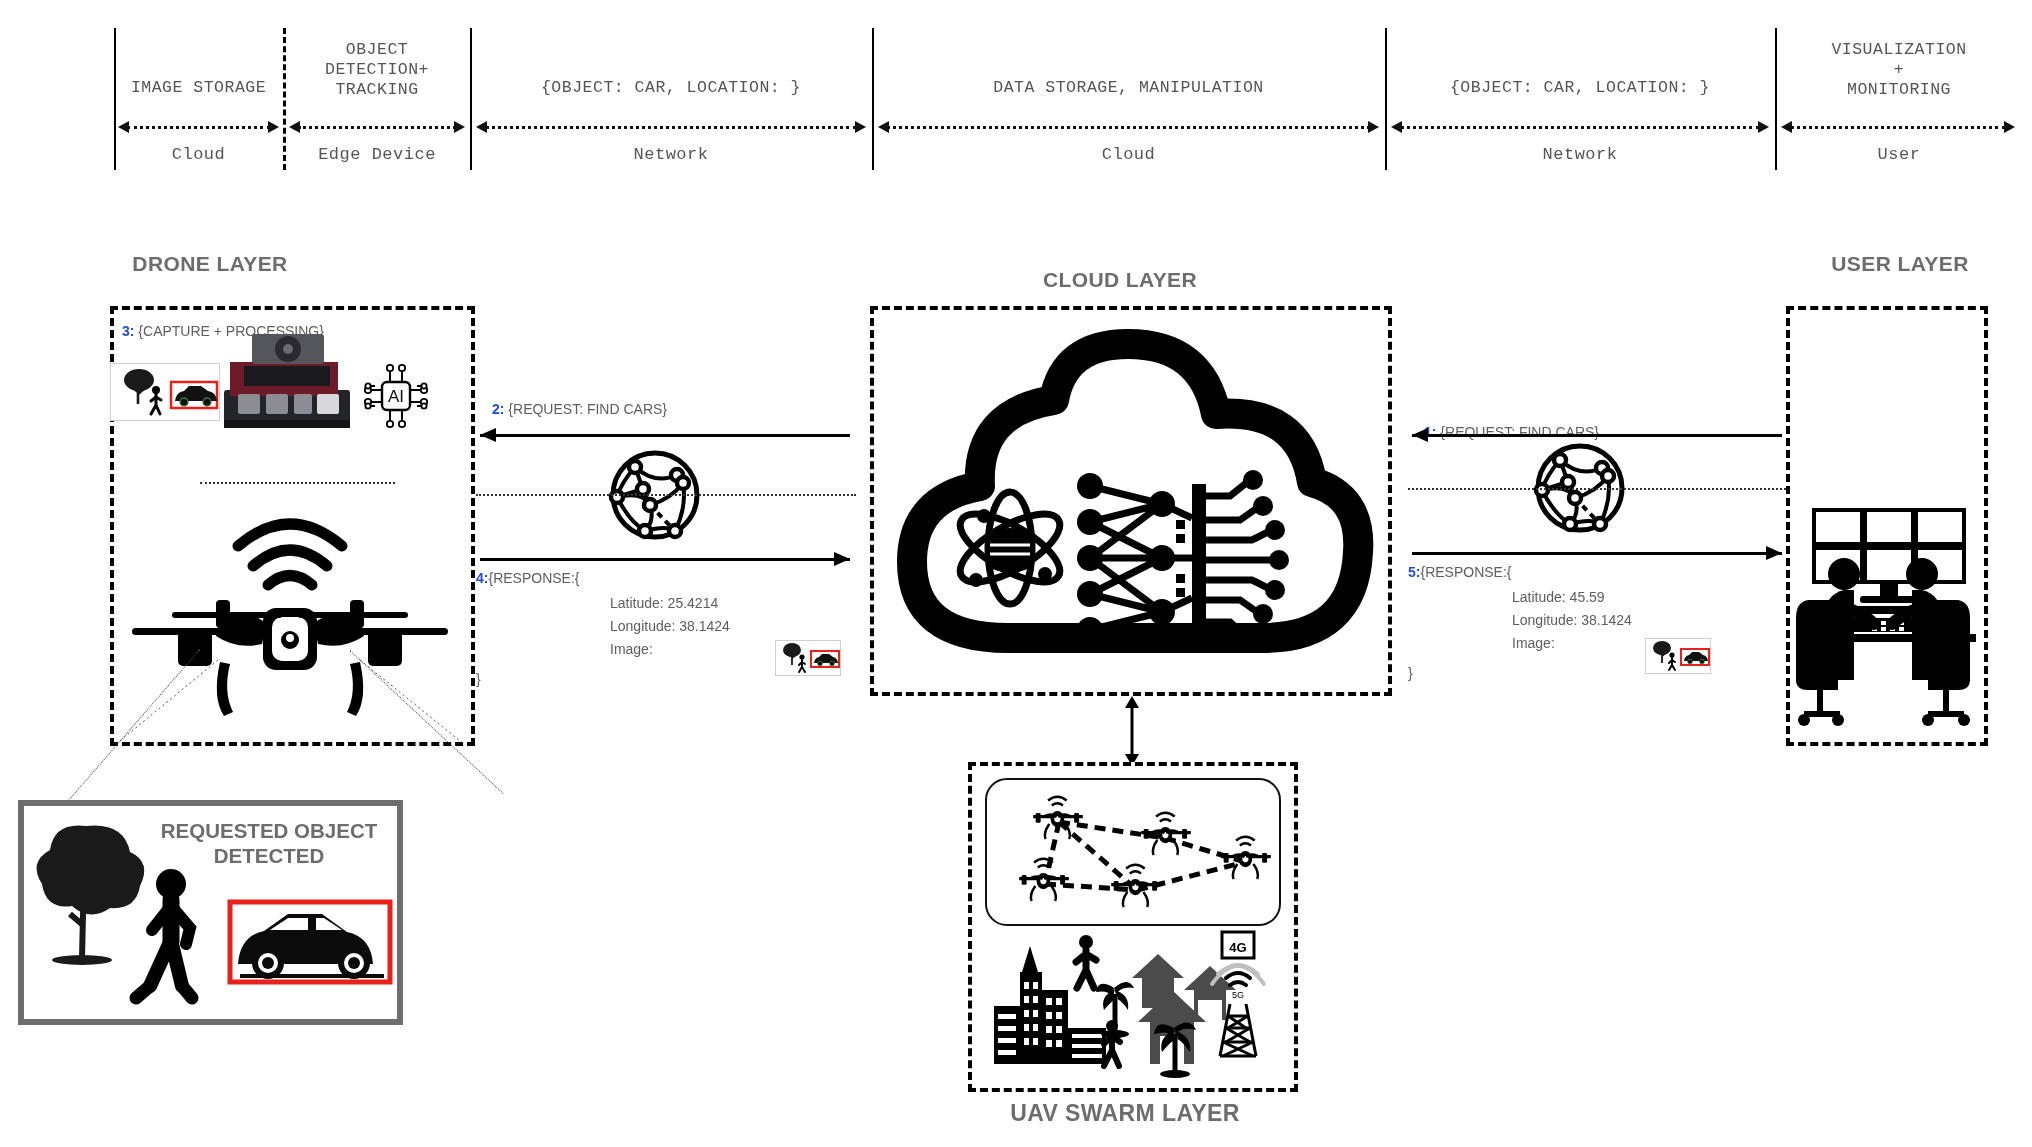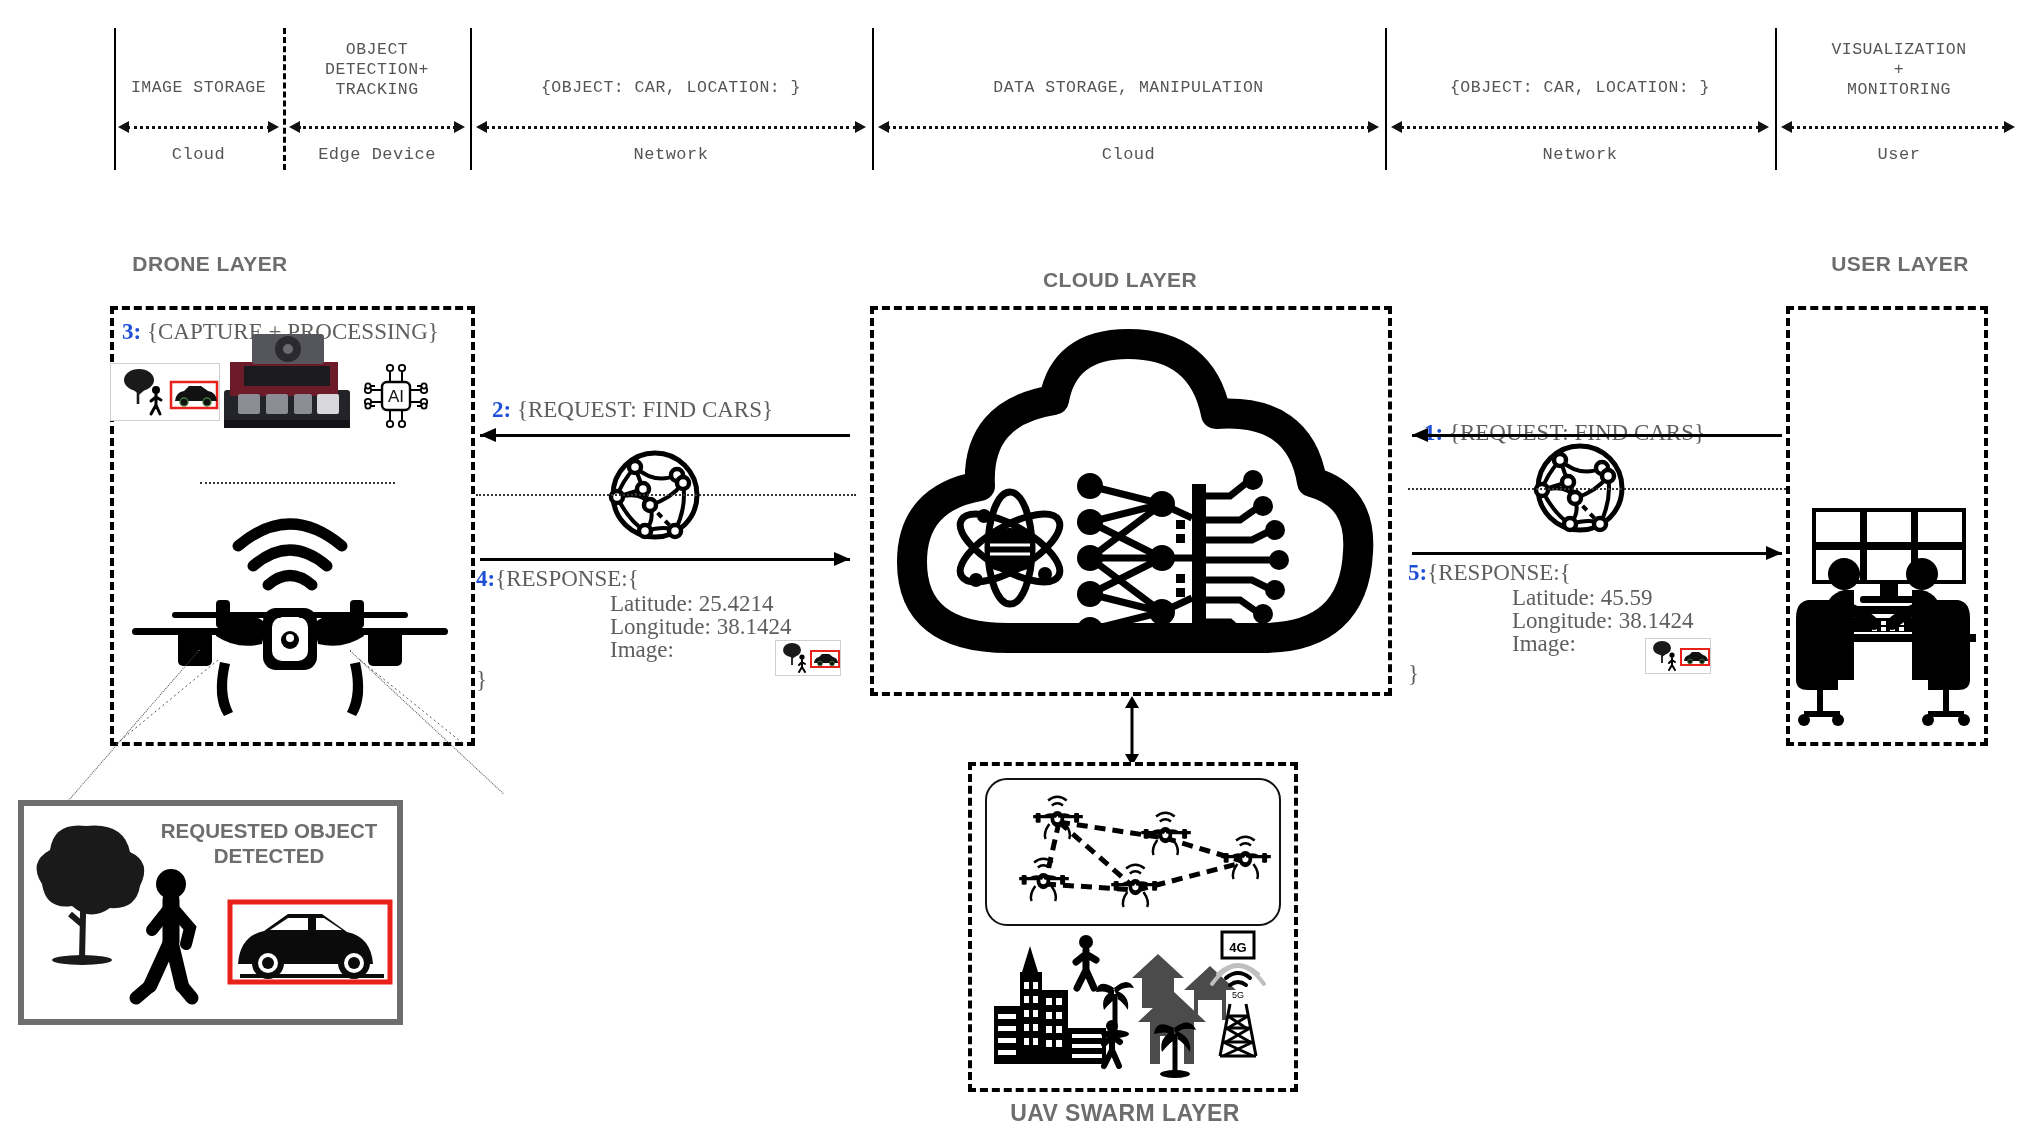--- a/index.html
+++ b/index.html
@@ -25,21 +25,21 @@
   .pipe-arrow .hR{right:0;border-left:11px solid #111;}
 
   
   .layer-title{position:absolute;color:#6d6d6d;font-weight:bold;font-size:21px;
        letter-spacing:.4px;text-align:center;font-family:"Liberation Sans",sans-serif;}
 
   
   .dashbox{position:absolute;border:4px dashed #000;box-sizing:border-box;background:#fff;}
 
   
-  .msg{position:absolute;font-family:Liberation Serif, serif;font-size:23px;
+  .msg{position:absolute;font-family:Liberation Sans, sans-serif;font-size:14px;
        color:#5e5e5e;letter-spacing:0px;white-space:pre;line-height:23px;}
   .msg .num{color:#1e4fd8;font-weight:bold;}
 
   
   .sarrow{position:absolute;height:14px;}
   .sarrow .ln{position:absolute;left:0;right:0;top:6px;height:0;border-top:3px solid #000;}
   .sarrow .hL{position:absolute;left:0;top:0;width:0;height:0;
        border-top:7px solid transparent;border-bottom:7px solid transparent;
        border-right:16px solid #000;}
   .sarrow .hR{position:absolute;right:0;top:0;width:0;height:0;

